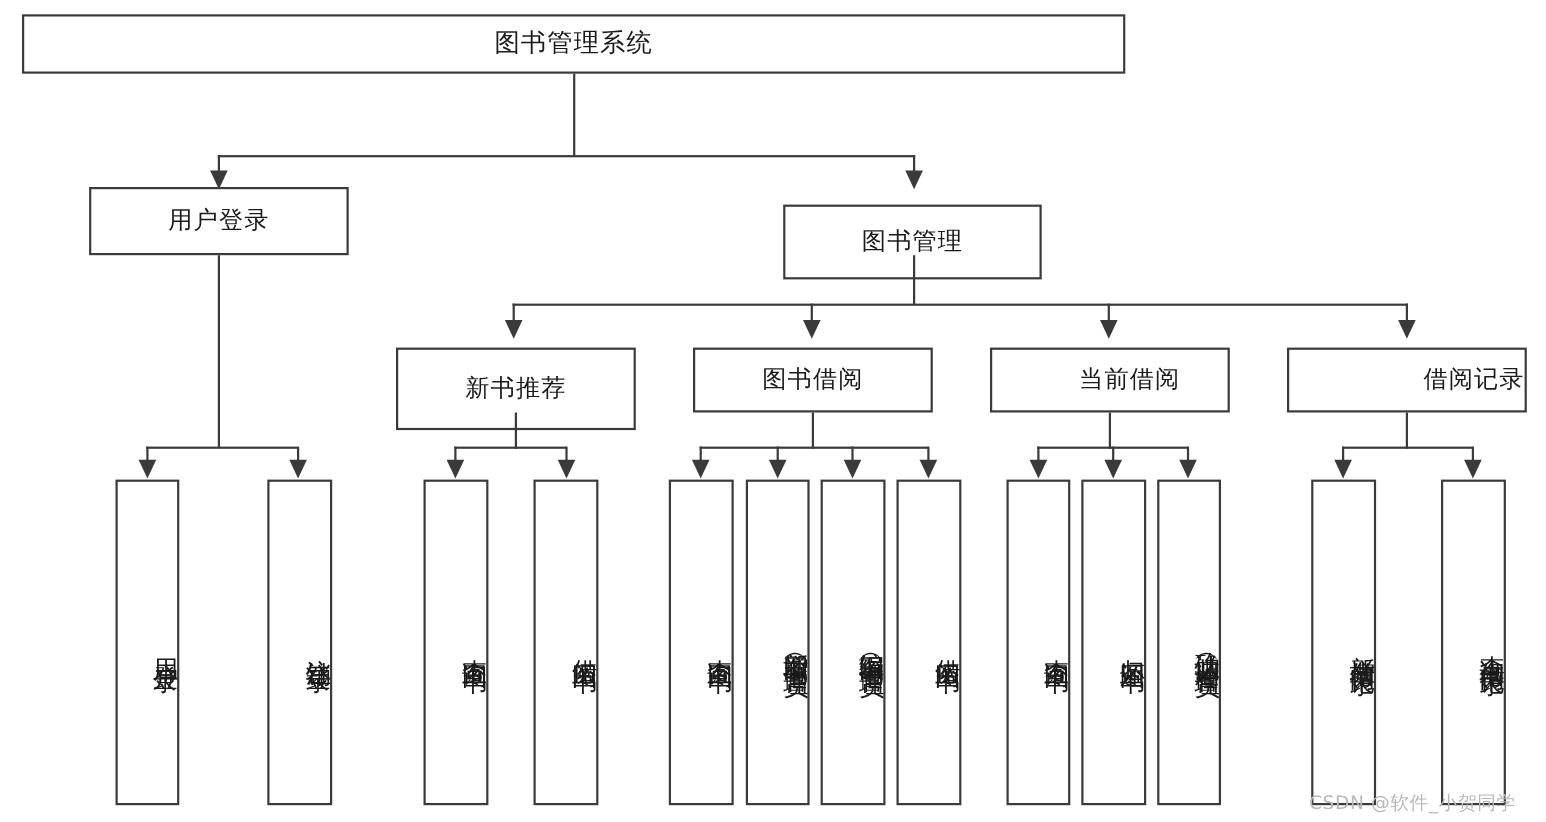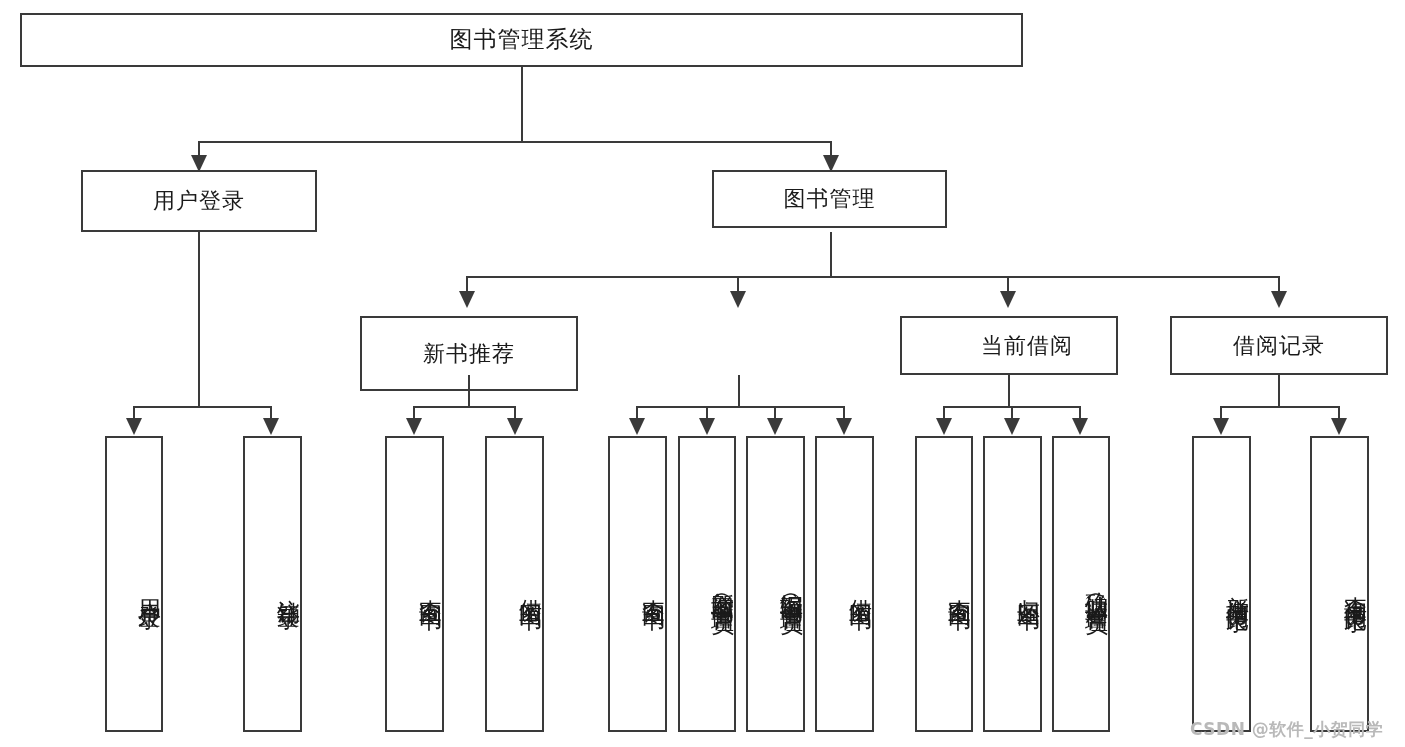--- a/index.html
+++ b/index.html
@@ -90,21 +90,21 @@
   <div class="hline" style="left:198px; top:141px; width:634px; height:2px;"></div>
   <div class="vline" style="left:198px; top:141px; width:2px; height:18px;"></div>
   <div class="arrow" style="left:191px; top:155px;"></div>
   <div class="vline" style="left:830px; top:141px; width:2px; height:18px;"></div>
   <div class="arrow" style="left:823px; top:155px;"></div>
 
   <div class="node horiz" style="left:81px; top:170px; width:236px; height:62px;">
     <span>用户登录</span>
   </div>
 
-  <div class="node horiz" style="left:712px; top:170px; width:235px; height:58px;">
+  <div class="node horiz" style="left:712px; top:186px; width:235px; height:68px;">
     <span>图书管理</span>
   </div>
 
   <div class="vline" style="left:198px; top:232px; width:2px; height:175px;"></div>
   <div class="hline" style="left:133px; top:406px; width:137px; height:2px;"></div>
   <div class="vline" style="left:133px; top:406px; width:2px; height:16px;"></div>
   <div class="arrow" style="left:126px; top:418px;"></div>
   <div class="vline" style="left:270px; top:406px; width:2px; height:16px;"></div>
   <div class="arrow" style="left:263px; top:418px;"></div>
 
@@ -115,24 +115,27 @@
   <div class="vline" style="left:737px; top:276px; width:2px; height:20px;"></div>
   <div class="arrow" style="left:730px; top:291px;"></div>
   <div class="vline" style="left:1007px; top:276px; width:2px; height:20px;"></div>
   <div class="arrow" style="left:1000px; top:291px;"></div>
   <div class="vline" style="left:1278px; top:276px; width:2px; height:20px;"></div>
   <div class="arrow" style="left:1271px; top:291px;"></div>
 
   <div class="node horiz" style="left:360px; top:316px; width:218px; height:75px;">
     <span>新书推荐</span>
   </div>
+  <div class="node horiz" style="left:630px; top:316px; width:218px; height:59px;">
+    <span>图书借阅</span>
+  </div>
   <div class="node horiz" style="left:900px; top:316px; width:218px; height:59px;padding-left:36px;">
     <span>当前借阅</span>
   </div>
-  <div class="node horiz" style="left:1170px; top:316px; width:218px; height:59px;">
+  <div class="node horiz" style="left:1170px; top:316px; width:218px; height:59px;justify-content:flex-end;">
     <span>借阅记录</span>
   </div>
 
   <div class="vline" style="left:468px; top:375px; width:2px; height:33px;"></div>
   <div class="hline" style="left:413px; top:406px; width:102px; height:2px;"></div>
   <div class="vline" style="left:413px; top:406px; width:2px; height:16px;"></div>
   <div class="arrow" style="left:406px; top:418px;"></div>
   <div class="vline" style="left:514px; top:406px; width:2px; height:16px;"></div>
   <div class="arrow" style="left:507px; top:418px;"></div>
 
@@ -196,15 +199,15 @@
   <div class="node leaf" style="left:1052px; top:436px; width:58px; height:296px;">
     <span>确认归还（管理员）</span>
   </div>
   <div class="node leaf" style="left:1192px; top:436px; width:59px; height:296px;">
     <span>新增借阅记录</span>
   </div>
   <div class="node leaf" style="left:1310px; top:436px; width:59px; height:296px;">
     <span>查询借阅记录</span>
   </div>
 
-  <div class="watermark" style="left:1190px; top:718px;font-weight:bold;">CSDN @软件_小贺同学</div>
+  <div class="watermark" style="left:1190px; top:718px;">CSDN @软件_小贺同学</div>
 
 </div>
 
 </body></html>

